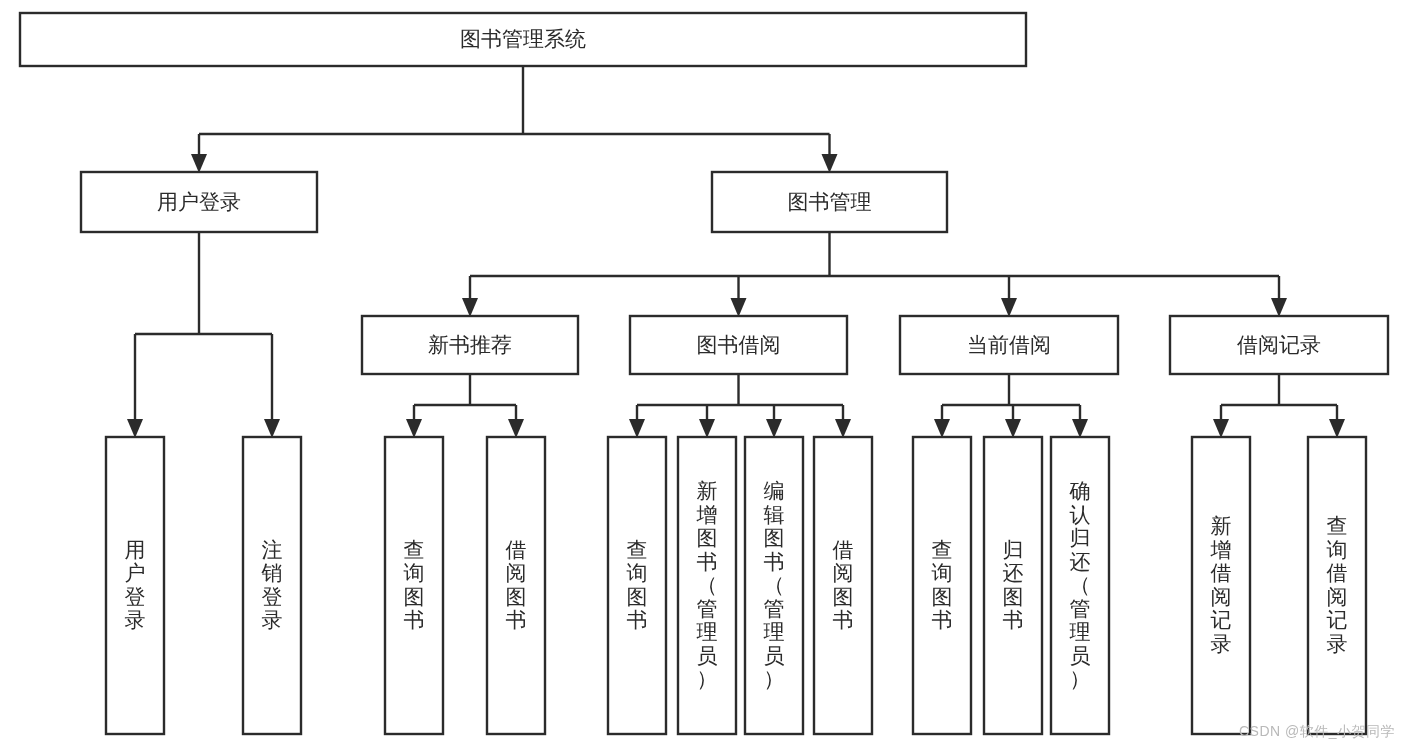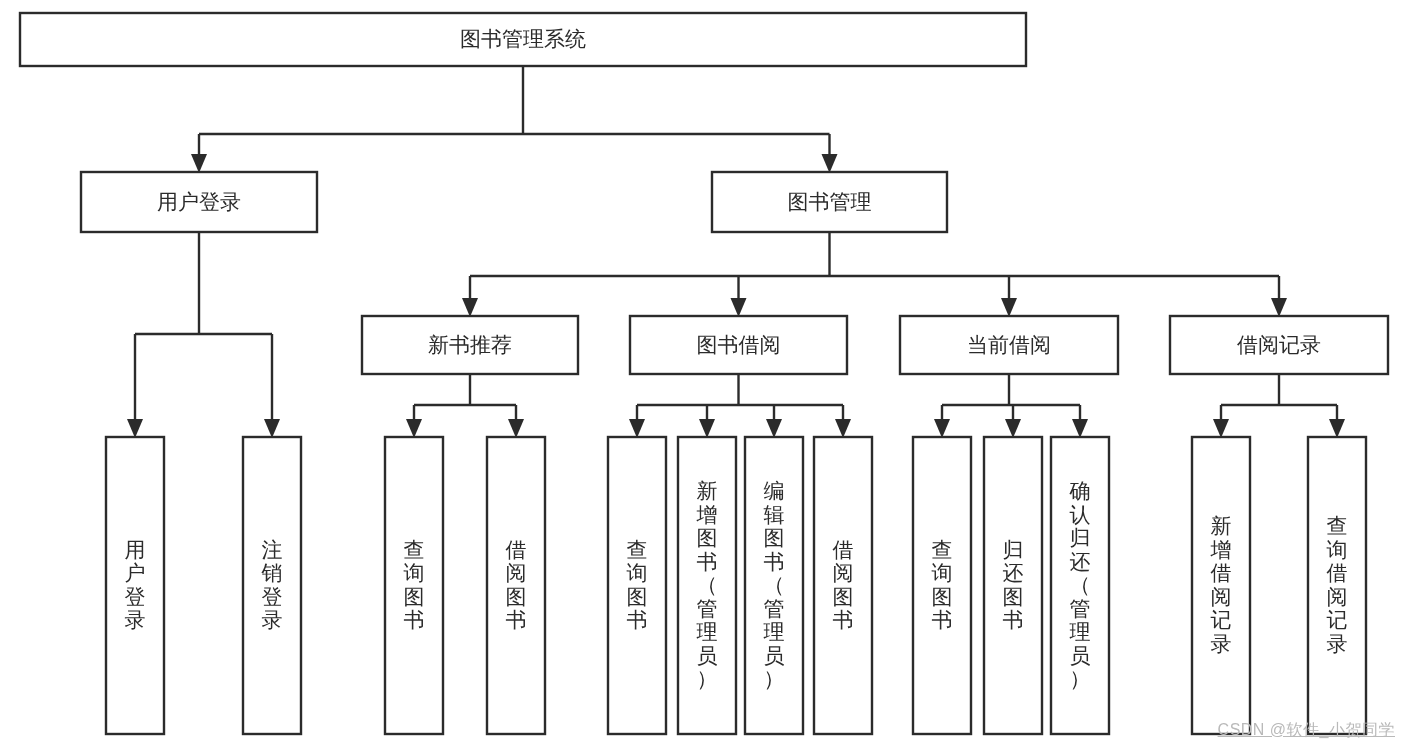--- a/index.html
+++ b/index.html
@@ -52,26 +52,25 @@
   }
   .arrow-head {
     fill: #2b2b2b;
     stroke: none;
   }
   .watermark {
     position: absolute;
     right: 10px;
     bottom: 6px;
     font-family: "Liberation Sans", "DejaVu Sans", sans-serif;
-    font-size: 16px;
+    font-size: 14px;
     color: #b9b9b9;
     letter-spacing: 0.5px;
     white-space: nowrap;
     user-select: none;
-    text-decoration: underline;
   }
 </style>
 </head>
 <body>
 
 <div id="diagram-root">
   <svg class="flow" viewBox="0 0 1405 747" xmlns="http://www.w3.org/2000/svg">
     <g id="edge-layer">
         <path d="M 523 66 L 523 134" class="link-line"></path>
         <path d="M 199 134 L 829.5 134" class="link-line"></path>

